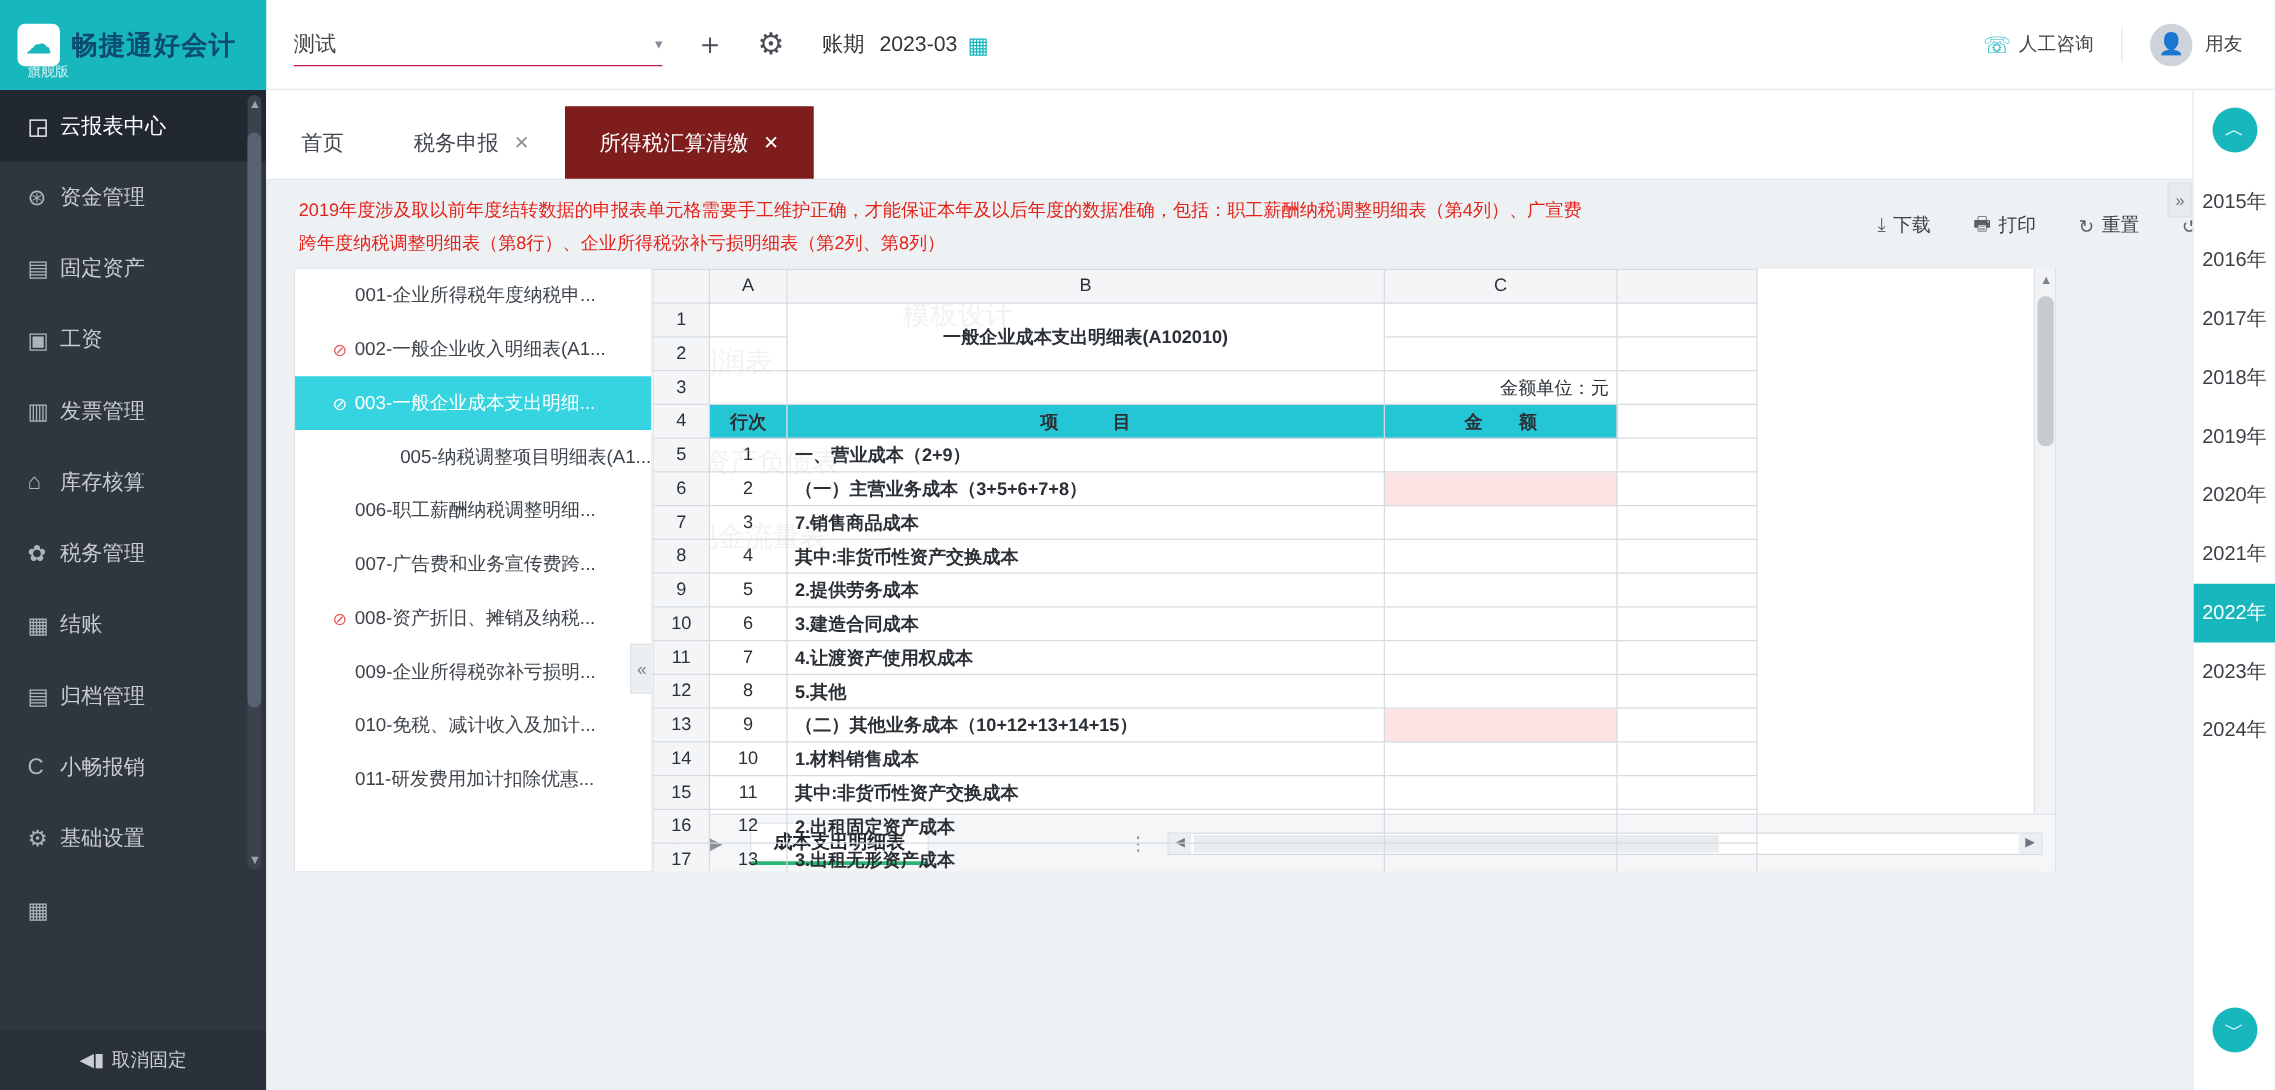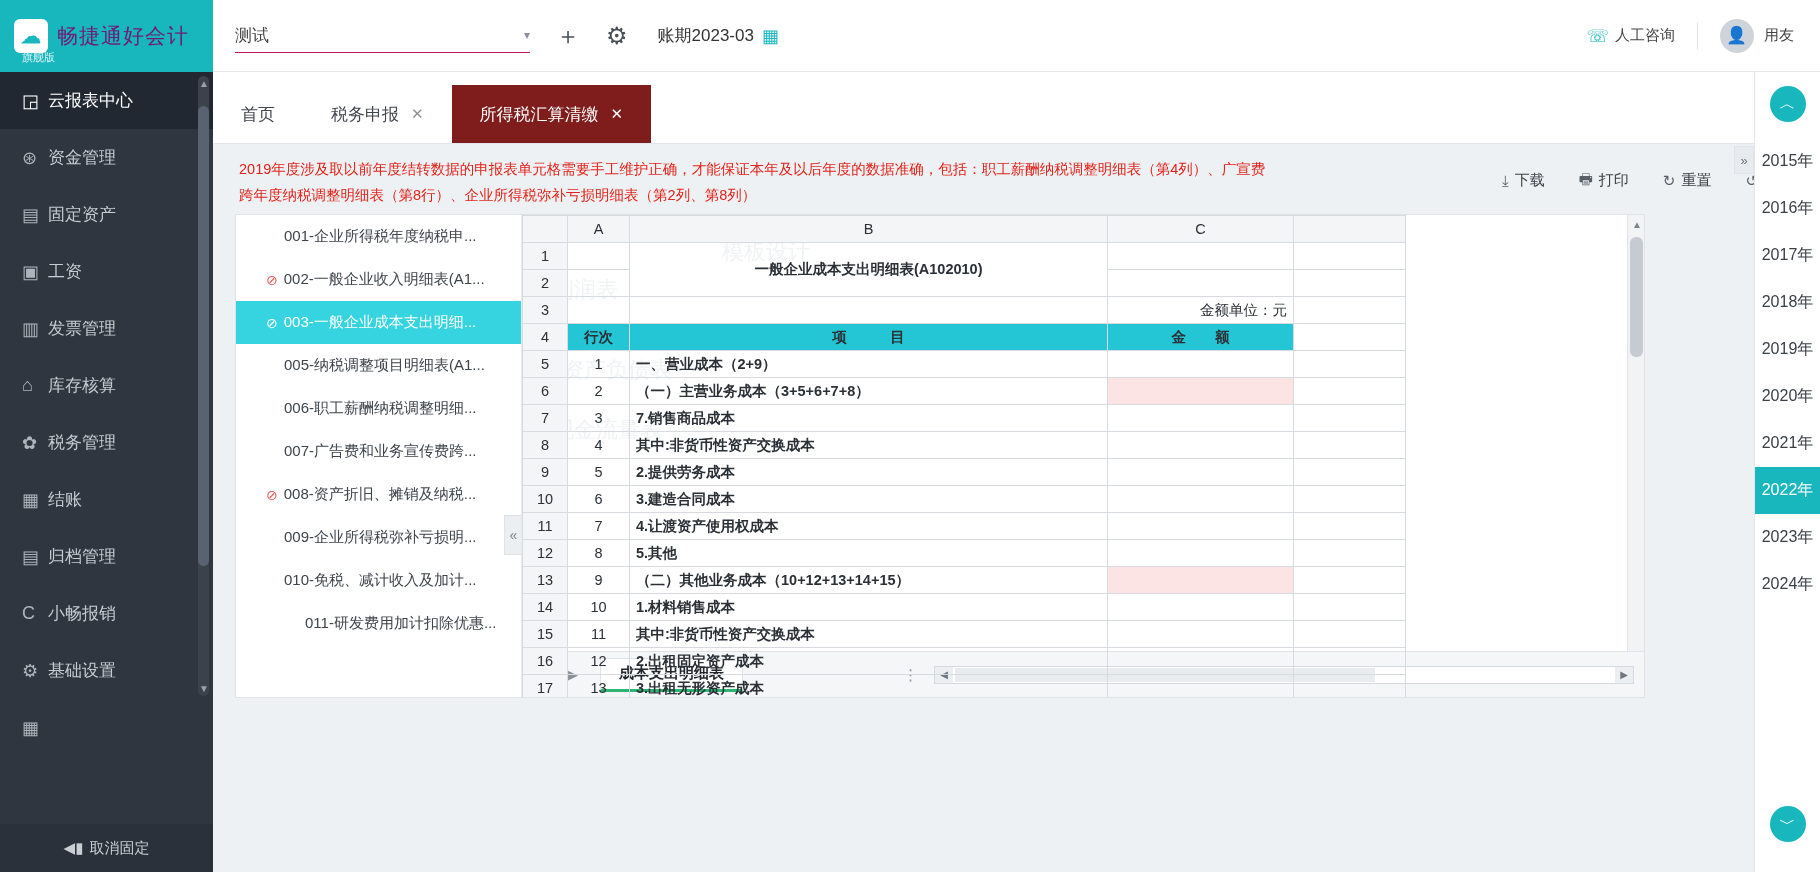--- a/index.html
+++ b/index.html
@@ -23,34 +23,34 @@
   .logo-area{
     width:213px; height:72px; background:#18b6bd;
     display:flex; align-items:center; padding-left:14px;
     position:relative;
   }
   .logo-mark{
     width:34px;height:34px;border-radius:6px;background:#fff;
     display:flex;align-items:center;justify-content:center;
     color:#18b6bd;font-size:20px;font-weight:bold;
   }
-  .logo-text{color:#701a75;font-size:21px;margin-left:9px;font-weight:normal;letter-spacing:1px;}
+  .logo-text{color:#0c4a6e;font-size:21px;margin-left:9px;font-weight:bold;letter-spacing:1px;}
   .logo-sub{position:absolute;left:22px;top:50px;color:#d3f2f3;font-size:11px;}
   .company-select{
     margin-left:22px;width:295px;height:34px;border-bottom:1px solid #be185d;
     display:flex;align-items:center;justify-content:space-between;
     font-size:17px;color:#444;
   }
   .caret{color:#8a9099;font-size:12px;}
   .tb-icon{
     margin-left:26px;color:#4a4f57;font-size:24px;line-height:1;
     display:flex;align-items:center;
   }
   .period-label{margin-left:30px;font-size:17px;color:#333;}
-  .period-value{font-size:17px;color:#333;}
+  .period-value{margin-left:12px;font-size:17px;color:#333;}
   .cal-icon{margin-left:8px;color:#18b6bd;font-size:18px;}
   .topbar-right{margin-left:auto;display:flex;align-items:center;padding-right:26px;}
   .svc{display:flex;align-items:center;color:#444;font-size:15px;}
   .svc .ic{color:#18b6bd;font-size:18px;margin-right:6px;}
   .divider-v{width:1px;height:28px;background:#e2e5e9;margin:0 22px;}
   .avatar{width:34px;height:34px;border-radius:50%;background:#cfd4da;display:flex;align-items:center;justify-content:center;color:#fff;font-size:17px;}
   .uname{margin-left:10px;font-size:15px;color:#444;}
 
   
   .sidebar{
@@ -321,40 +321,40 @@
         <span>001-企业所得税年度纳税申...</span>
       </div>
       <div class="list-item">
         <span class="q">⊘</span>
         <span>002-一般企业收入明细表(A1...</span>
       </div>
       <div class="list-item sel">
         <span class="q">⊘</span>
         <span>003-一般企业成本支出明细...</span>
       </div>
-      <div class="list-item" style="padding-left:48px;">
+      <div class="list-item" style="padding-left:60px;justify-content:flex-end;">
         <span>005-纳税调整项目明细表(A1...</span>
       </div>
       <div class="list-item" style="padding-left:48px;">
         <span>006-职工薪酬纳税调整明细...</span>
       </div>
       <div class="list-item" style="padding-left:48px;">
         <span>007-广告费和业务宣传费跨...</span>
       </div>
       <div class="list-item">
         <span class="q">⊘</span>
         <span>008-资产折旧、摊销及纳税...</span>
       </div>
       <div class="list-item" style="padding-left:48px;">
         <span>009-企业所得税弥补亏损明...</span>
       </div>
       <div class="list-item" style="padding-left:48px;">
         <span>010-免税、减计收入及加计...</span>
       </div>
-      <div class="list-item" style="padding-left:48px;margin-left:21px;">
+      <div class="list-item" style="padding-left:48px;">
         <span>011-研发费用加计扣除优惠...</span>
       </div>
       <div class="collapse-handle">«</div>
     </div>
 
     <div class="sheet">
       <div class="wm" style="left:200px;top:22px;">模板设计</div>
       <div class="wm" style="left:30px;top:60px;">利润表</div>
       <div class="wm" style="left:40px;top:140px;">资产负债表</div>
       <div class="wm" style="left:30px;top:200px;">现金流量表</div>

